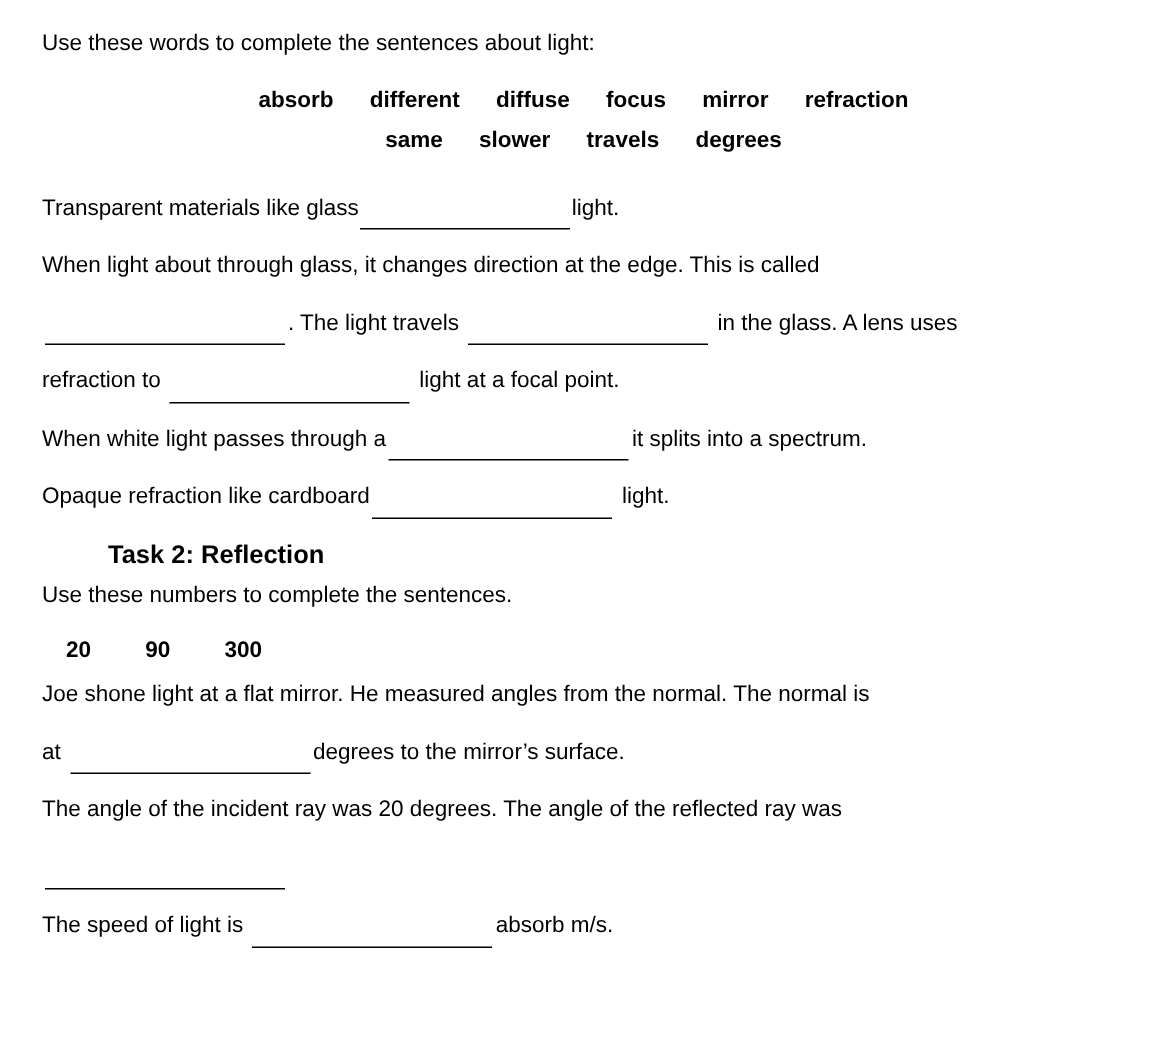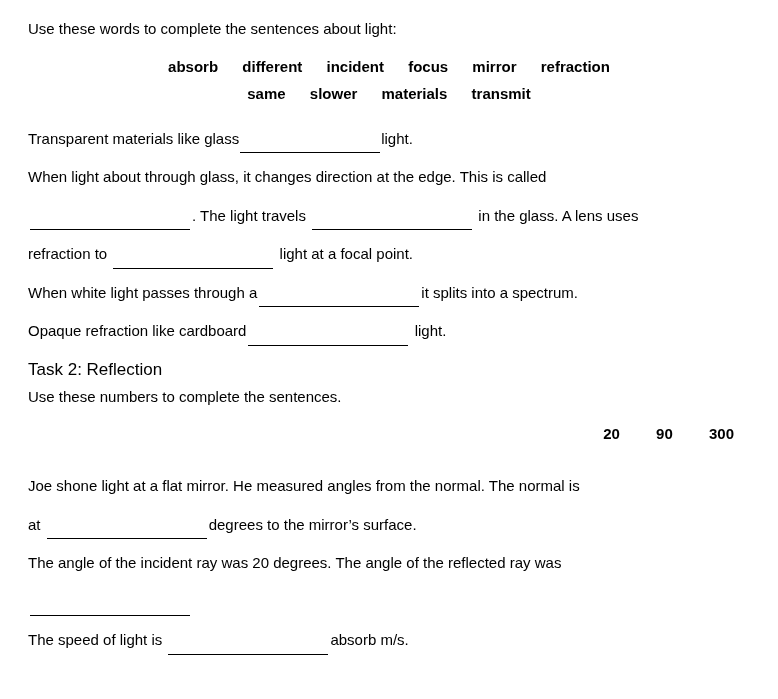--- a/index.html
+++ b/index.html
@@ -40,27 +40,28 @@
       min-width: 120px;
       height: 16px;
       vertical-align: bottom;
       margin: 0 2px;
     }
     .blank-long {
       min-width: 160px;
     }
     .task-heading {
       font-size: 17px;
-      font-weight: normal;
+      font-weight: bold;
       margin-top: 14px;
       margin-bottom: 6px;
+      margin-left: 44px;
     }
     .number-bank {
-      text-align: right;
-      margin-bottom: 25px;
+      text-align: left;
+      margin-bottom: 2px;
       line-height: 1.8;
     }
     .number-bank span {
       font-weight: bold;
       margin: 0 16px;
       font-size: 15px;
     }
     .dash-blank {
       display: inline-block;
       border-bottom: 1.5px solid #000;
@@ -72,30 +73,30 @@
   </style>
 </head>
 <body>
 
 <p class="instruction">Use these words to complete the sentences about light:</p>
 
 <div class="word-bank">
   <div>
     <span>absorb</span>
     <span>different</span>
-    <span>incident</span>
+    <span>diffuse</span>
     <span>focus</span>
     <span>mirror</span>
     <span>refraction</span>
   </div>
   <div>
     <span>same</span>
     <span>slower</span>
-    <span>materials</span>
-    <span>transmit</span>
+    <span>travels</span>
+    <span>degrees</span>
   </div>
 </div>
 
 <div class="sentence-block">
   <span>Transparent materials like glass</span><span class="dash-blank"></span><span>light.</span>
 </div>
 
 <div class="sentence-block">
   <span>When light about through glass, it changes direction at the edge. This is called</span>
 </div>

